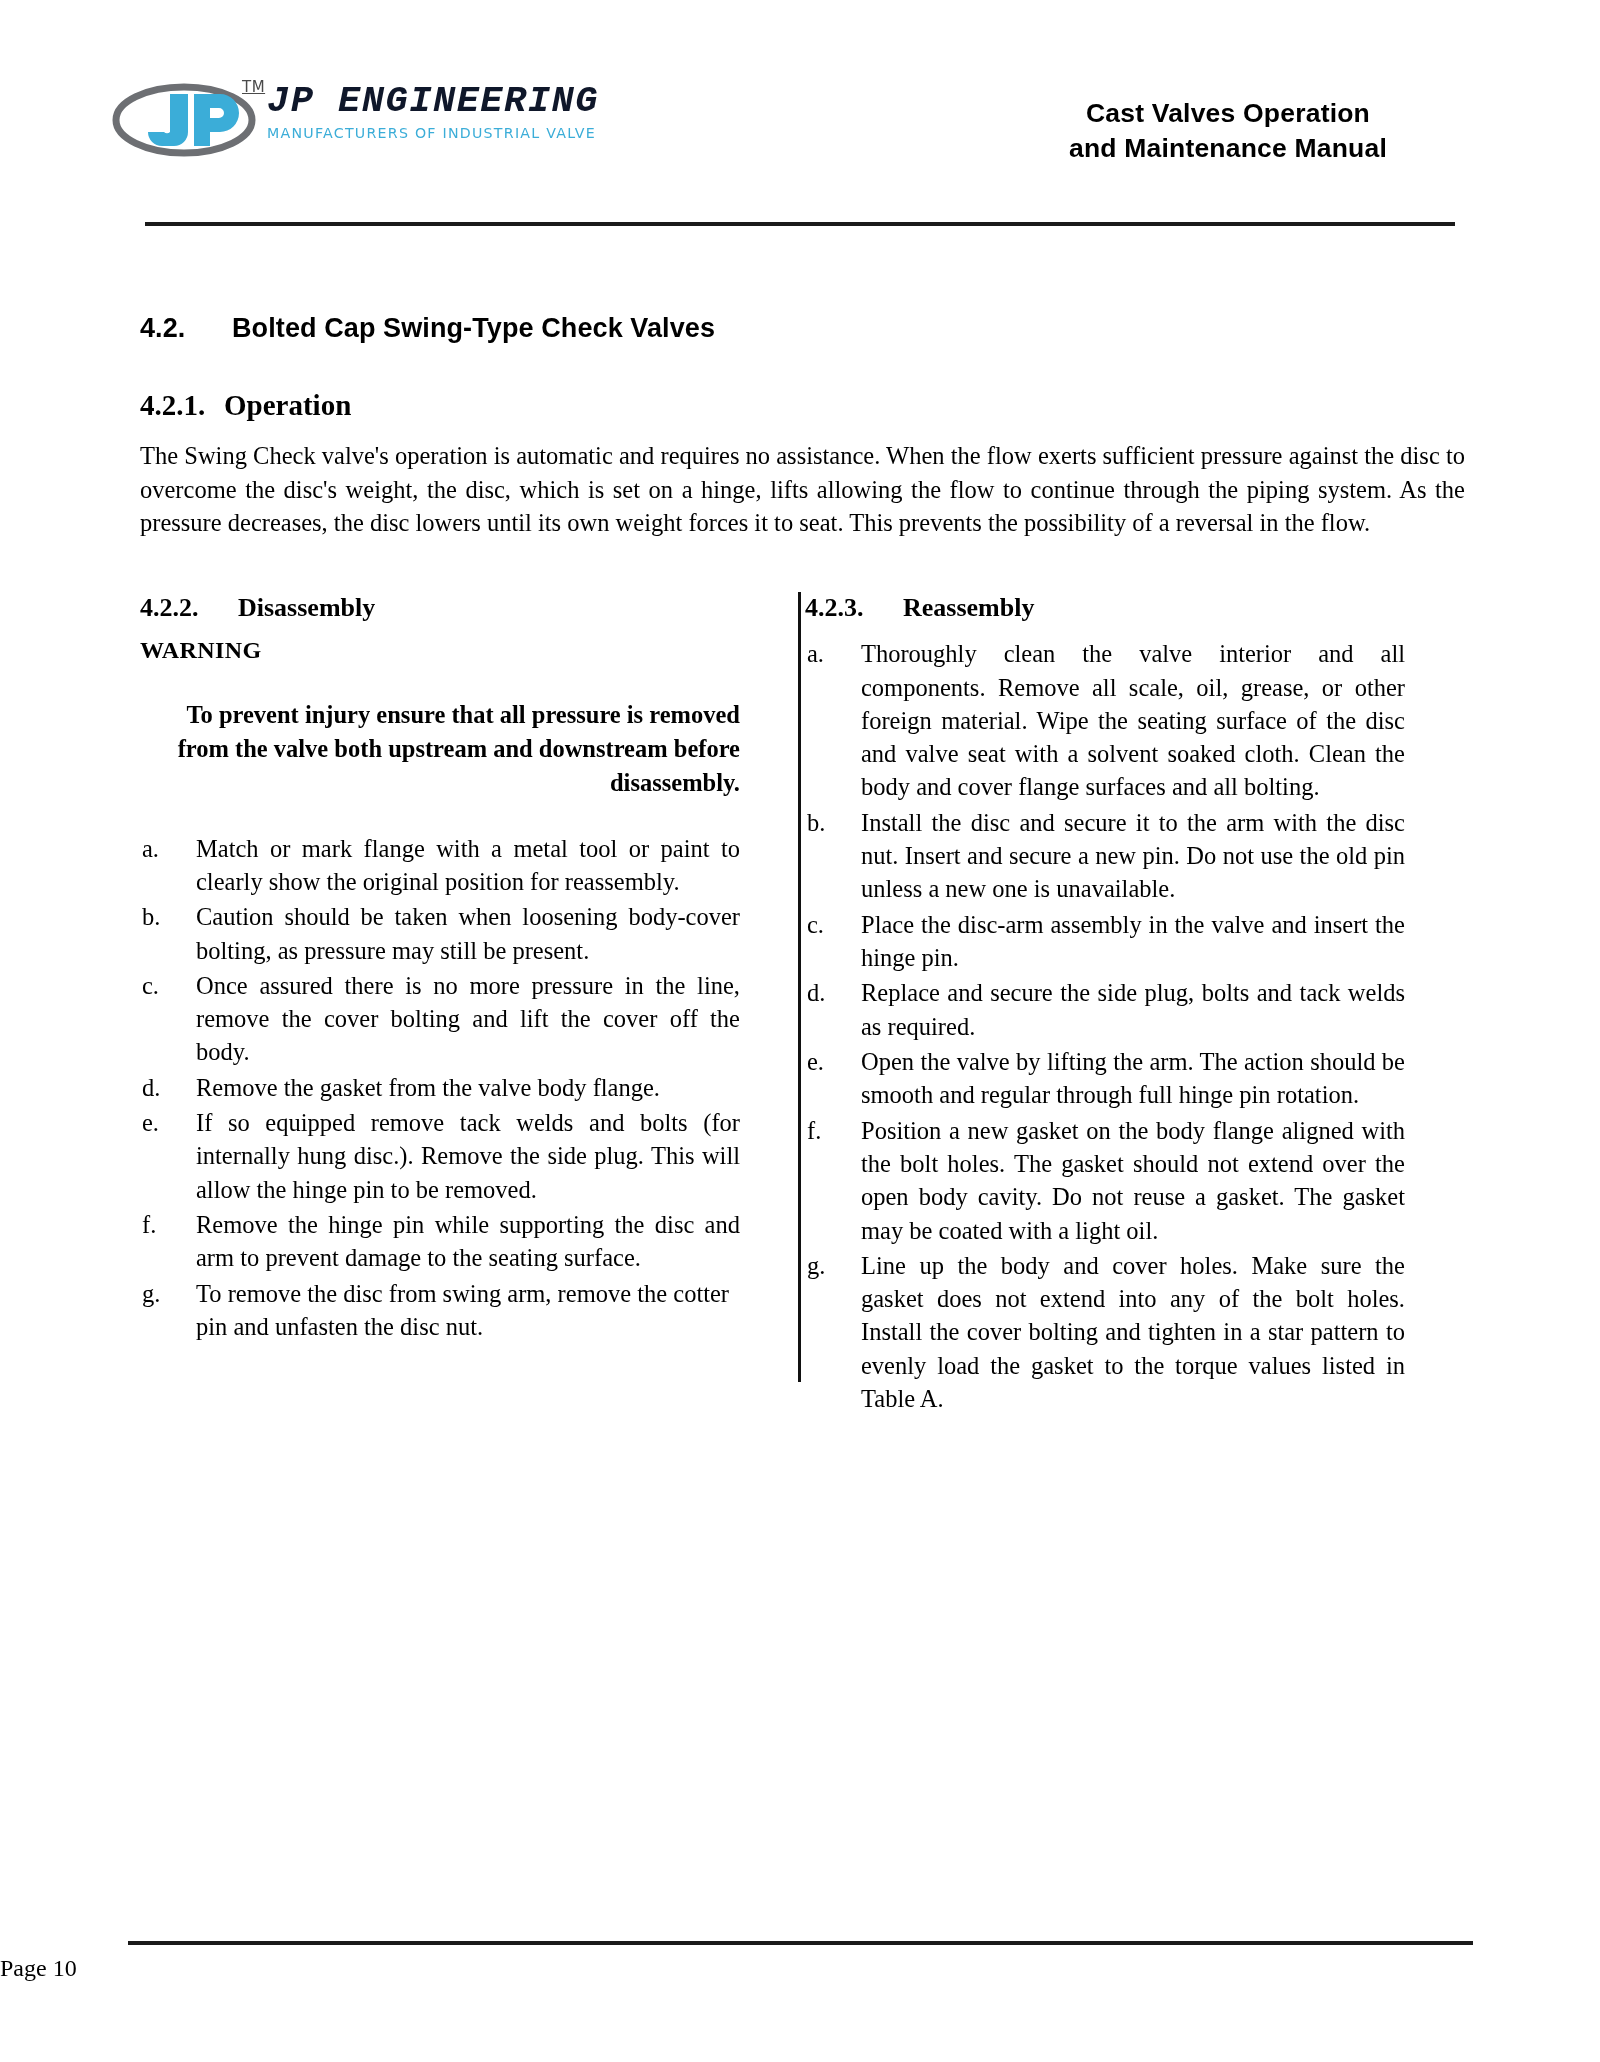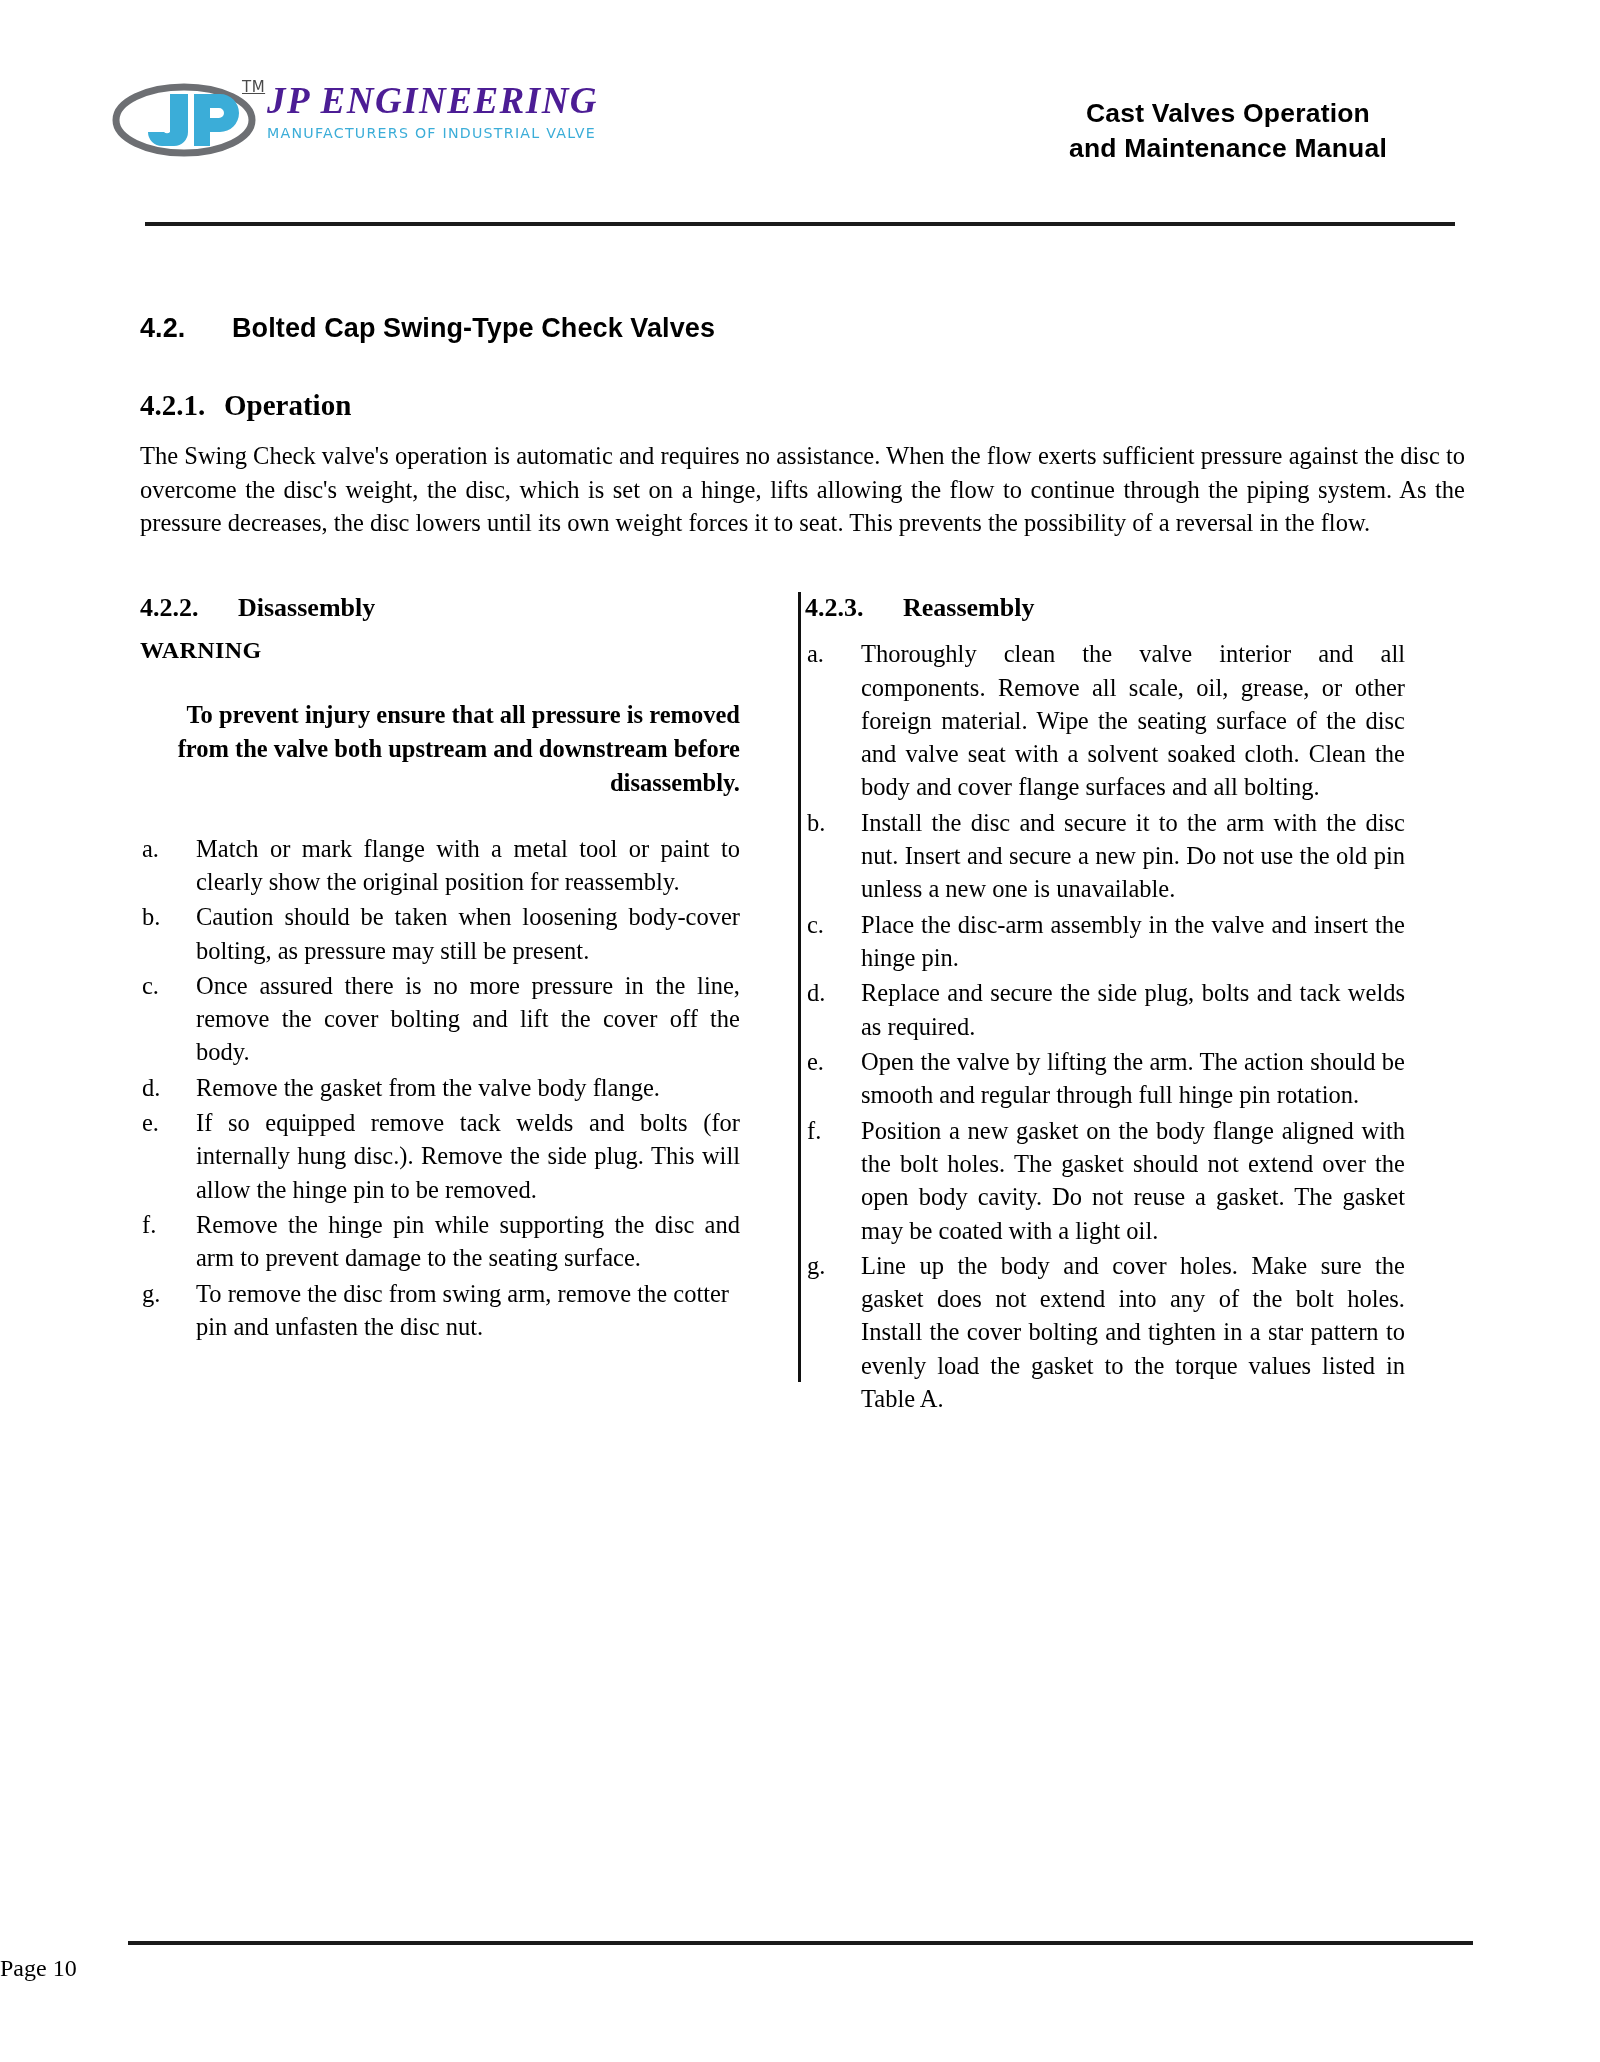--- a/index.html
+++ b/index.html
@@ -45,26 +45,26 @@
     width: 150px;
     height: 80px;
   }
   .logo-text-wrap {
     position: absolute;
     left: 155px;
     top: 4px;
     width: 360px;
   }
   .logo-word {
-    font-family: Liberation Serif, serif;
+    font-family: Liberation Mono, monospace;
     font-style: italic;
     font-weight: bold;
     font-size: 37px;
     letter-spacing: 1.5px;
-    color: #4c1d95;
+    color: #0f172a;
     line-height: 1.05;
     white-space: nowrap;
   }
   .logo-tag {
     font-family: "DejaVu Sans", sans-serif;
     font-size: 14.2px;
     letter-spacing: 1.25px;
     color: #3badd8;
     line-height: 1.2;
     margin-top: 4px;

